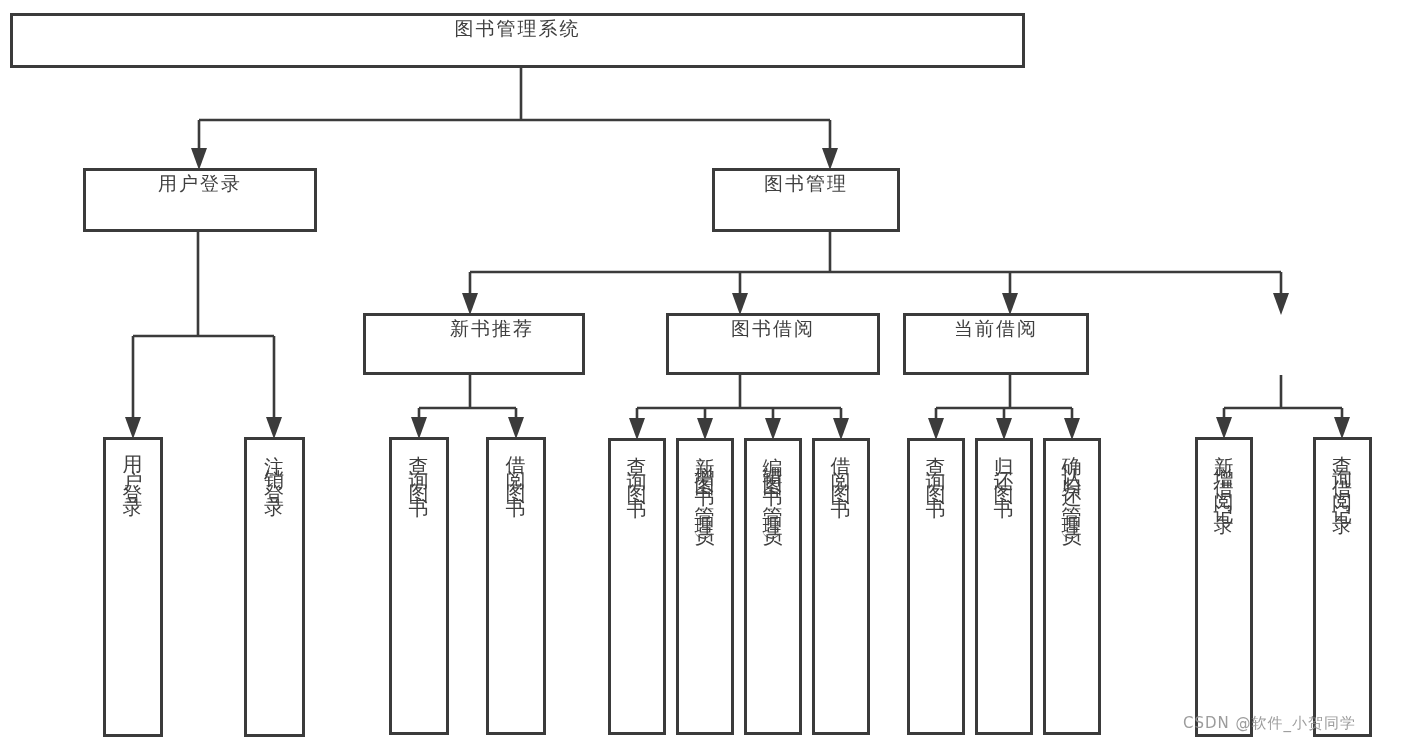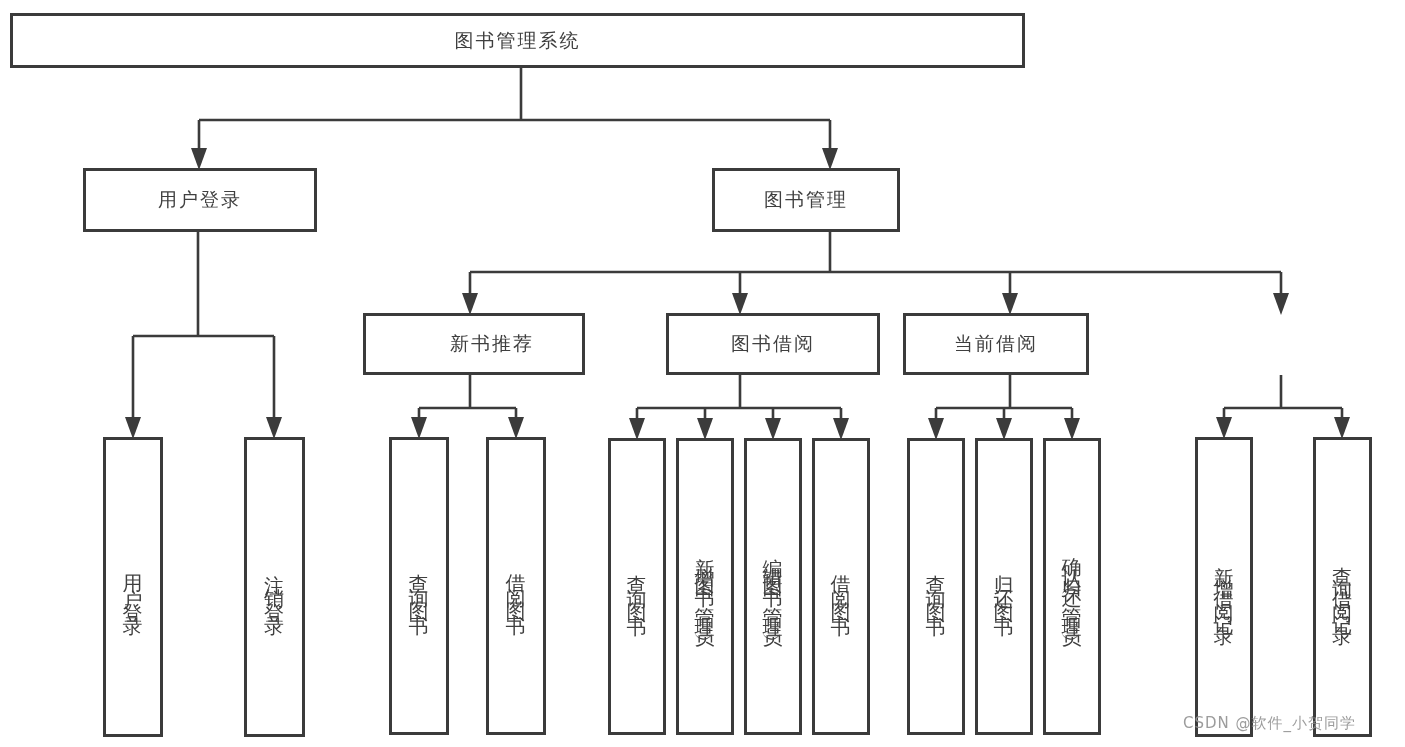--- a/index.html
+++ b/index.html
@@ -5,21 +5,21 @@
   html,body { margin:0; padding:0; background:#ffffff; }
   #stage {
     position:relative; width:1405px; height:747px; background:#ffffff;
     font-family:"DejaVu Sans","Liberation Sans",sans-serif;
     overflow:hidden;
   }
   #wires { position:absolute; left:0; top:0; width:1405px; height:747px; }
   .box {
     position:absolute; box-sizing:border-box;
     background:#ffffff; border:3px solid #3b3b3b;
-    display:flex; align-items:center; justify-content:center;
+    display:flex; align-items:flex-start; justify-content:center;
     color:#3f3f3f;
   }
   .h-label { font-size:19px; letter-spacing:2px; white-space:nowrap; }
   .v-label {
     writing-mode:vertical-rl; text-orientation:mixed;
     font-size:20px; line-height:1; white-space:nowrap;
   }
   .sp4 { letter-spacing:14px; }
   .sp6 { letter-spacing:12px; }
   .sp9 { letter-spacing:10px; }

